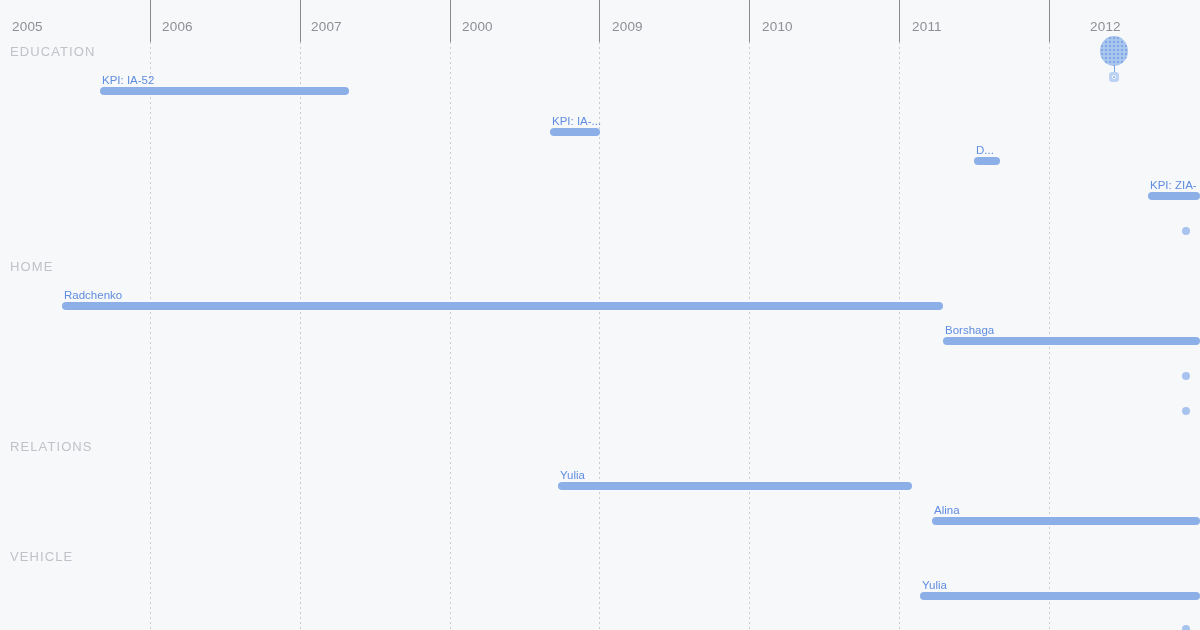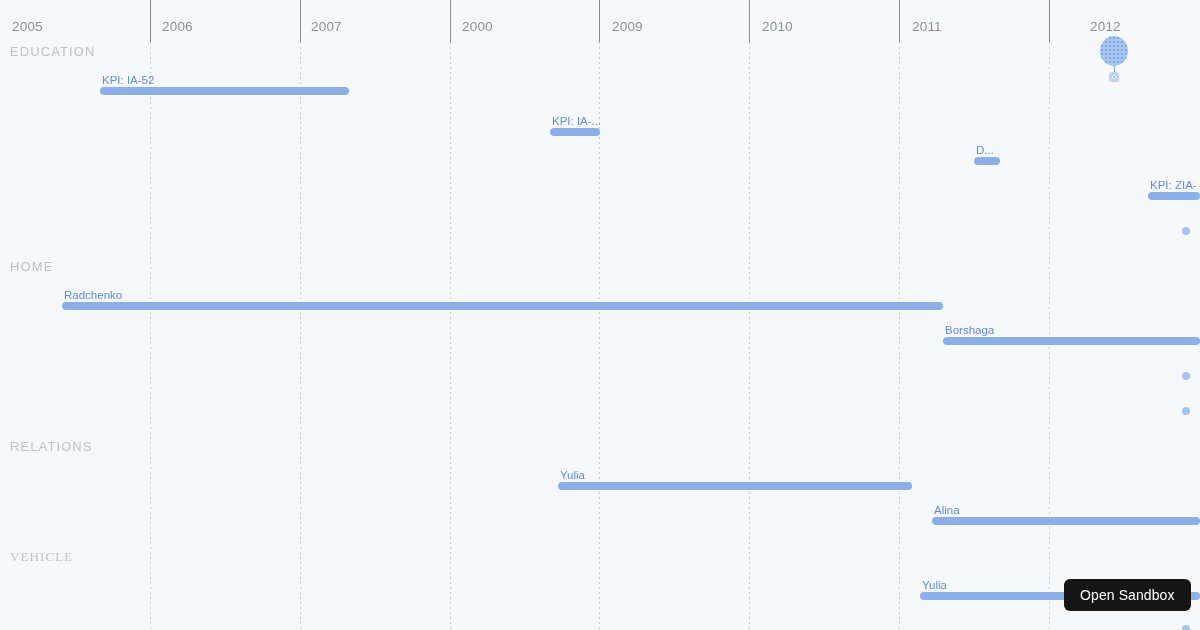--- a/index.html
+++ b/index.html
@@ -192,21 +192,21 @@
       <div class="year-label" style="left: 612px;">2009</div>
       <div class="year-label" style="left: 762px; text-align: right;">2010</div>
       <div class="year-label" style="left: 912px;">2011</div>
       <div class="year-label" style="left: 1090px;">2012</div>
     </div>
 
   <div id="sections-layer">
       <div class="section-label" style="top: 44px;">EDUCATION</div>
       <div class="section-label" style="top: 259px;">HOME</div>
       <div class="section-label" style="top: 439px;">RELATIONS</div>
-      <div class="section-label" style="top: 549px; font-family: Liberation Serif, serif;">VEHICLE</div>
+      <div class="section-label" style="top: 549px;">VEHICLE</div>
     </div>
 
   <div id="bars-layer">
       <div class="bar-item" style="left: 100px; top: 87px; width: 249px; height: 8px;">
         <div class="bar-caption">KPI: IA-52</div>
         <div class="bar-track" style="width: 249px;"></div>
       </div>
       <div class="bar-item" style="left: 550px; top: 122px; width: 50px; height: 14px;">
         <div class="bar-caption">KPI: IA-...</div>
         <div class="bar-track" style="width: 50px;"></div>
@@ -249,15 +249,14 @@
     </div>
 
   <div class="balloon" id="balloon-marker" style="left: 1100px; top: 36px;">
     <div class="balloon-body"></div>
     <div class="balloon-string"></div>
     <div class="balloon-anchor">
         <i></i>
       </div>
   </div>
 
-  <div class="sandbox-button" id="sandbox-button" style="left: 1064px; top: 579px;">Open Sandbox</div>
 
 </div>
 
 </body></html>

